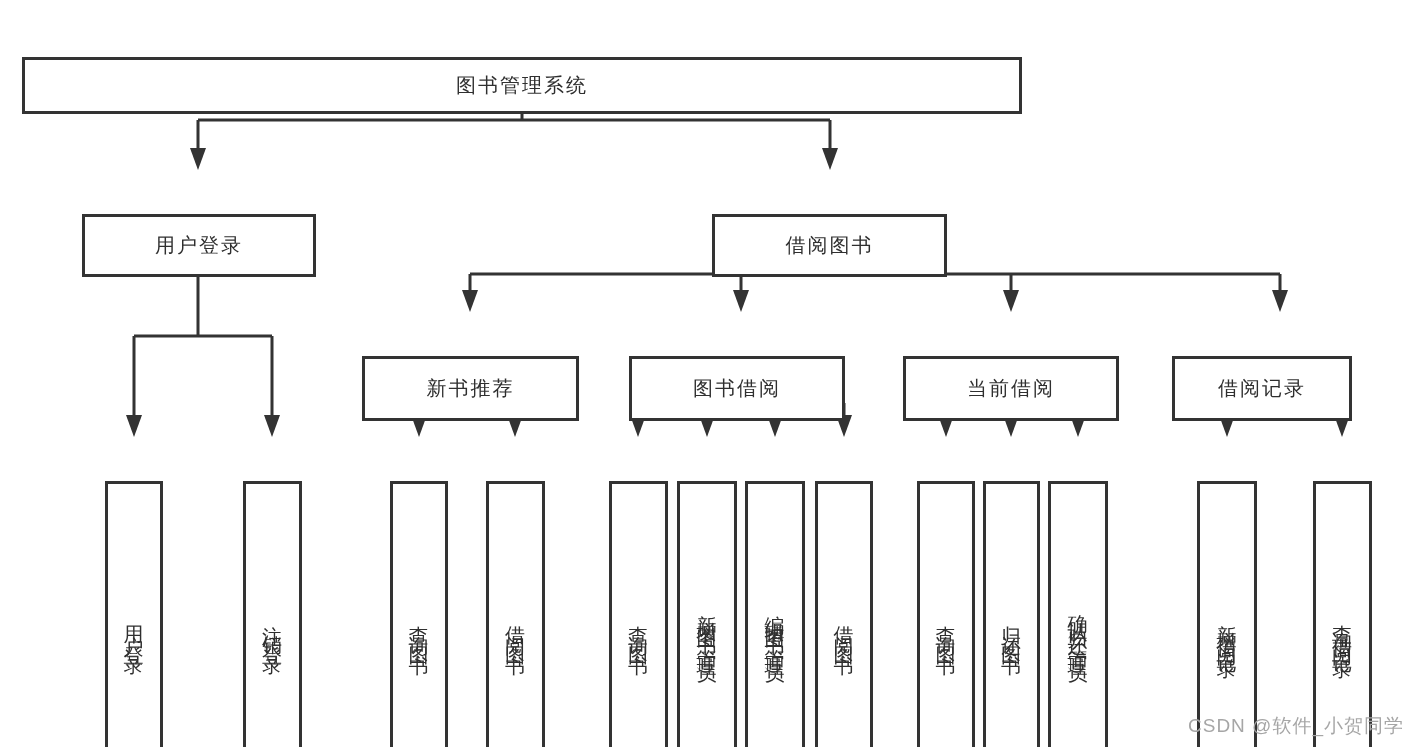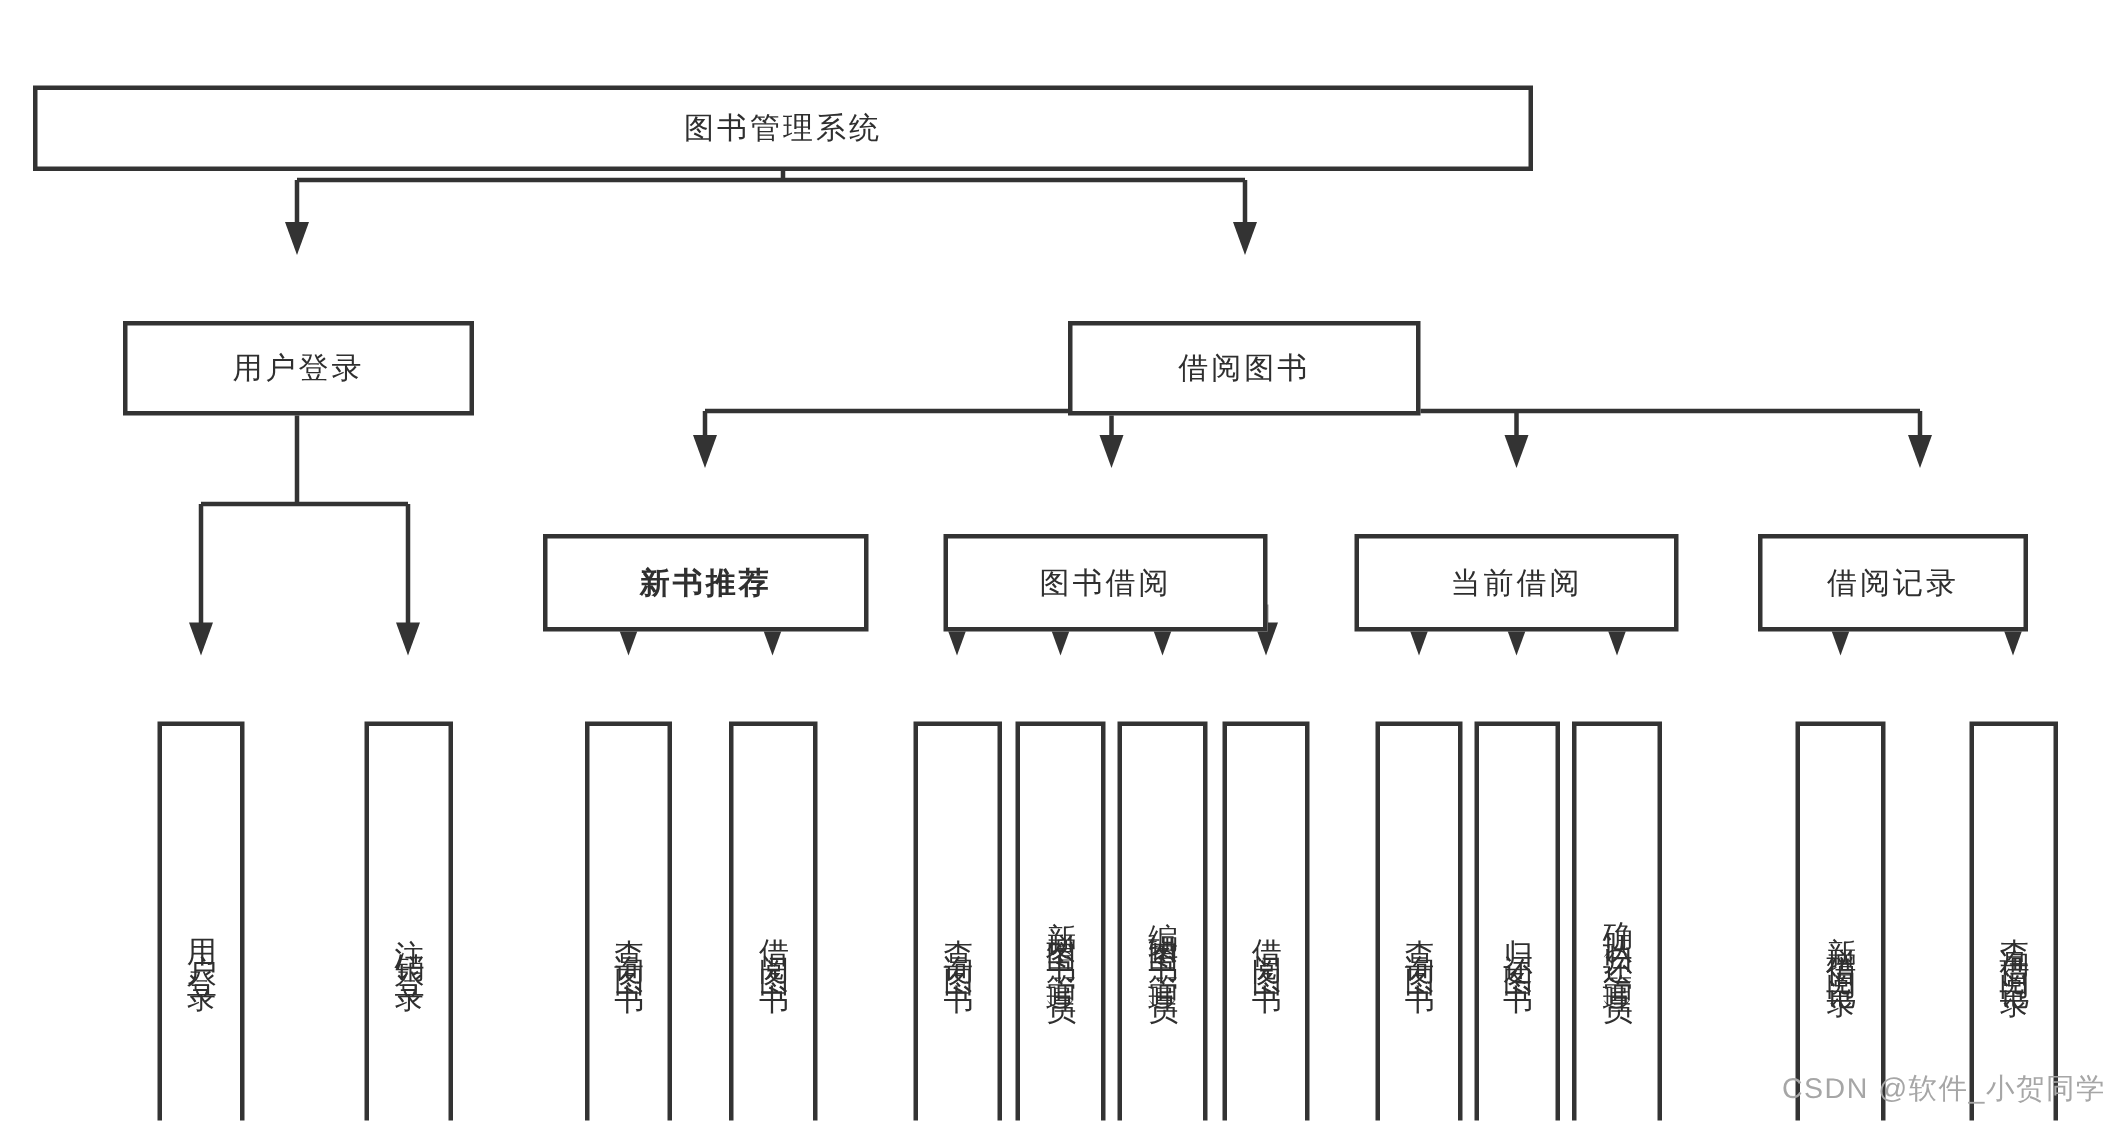--- a/index.html
+++ b/index.html
@@ -116,21 +116,21 @@
     <polygon points="1070,415 1086,415 1078,437"></polygon>
     <polygon points="1219,415 1235,415 1227,437"></polygon>
     <polygon points="1334,415 1350,415 1342,437"></polygon>
   </svg>
 
   <div class="node title" style="left:22px; top:13px; width:1000px; height:57px;">图书管理系统</div>
 
   <div class="node branch" style="left:82px; top:170px; width:234px; height:63px;">用户登录</div>
   <div class="node branch" style="left:712px; top:170px; width:235px; height:63px;">借阅图书</div>
 
-  <div class="node branch" style="left:362px; top:312px; width:217px; height:65px;font-weight:bold;">新书推荐</div>
+  <div class="node branch" style="left:362px; top:312px; width:217px; height:65px;">新书推荐</div>
   <div class="node branch" style="left:629px; top:312px; width:216px; height:65px;">图书借阅</div>
   <div class="node branch" style="left:903px; top:312px; width:216px; height:65px;text-align:center;">当前借阅</div>
   <div class="node branch" style="left:1172px; top:312px; width:180px; height:65px;">借阅记录</div>
 
   <div class="node leaf" style="left:105px; top:437px; width:58px; height:298px;">
     <span>用户登录</span>
   </div>
   <div class="node leaf" style="left:243px; top:437px; width:59px; height:298px;">
     <span>注销登录</span>
   </div>

